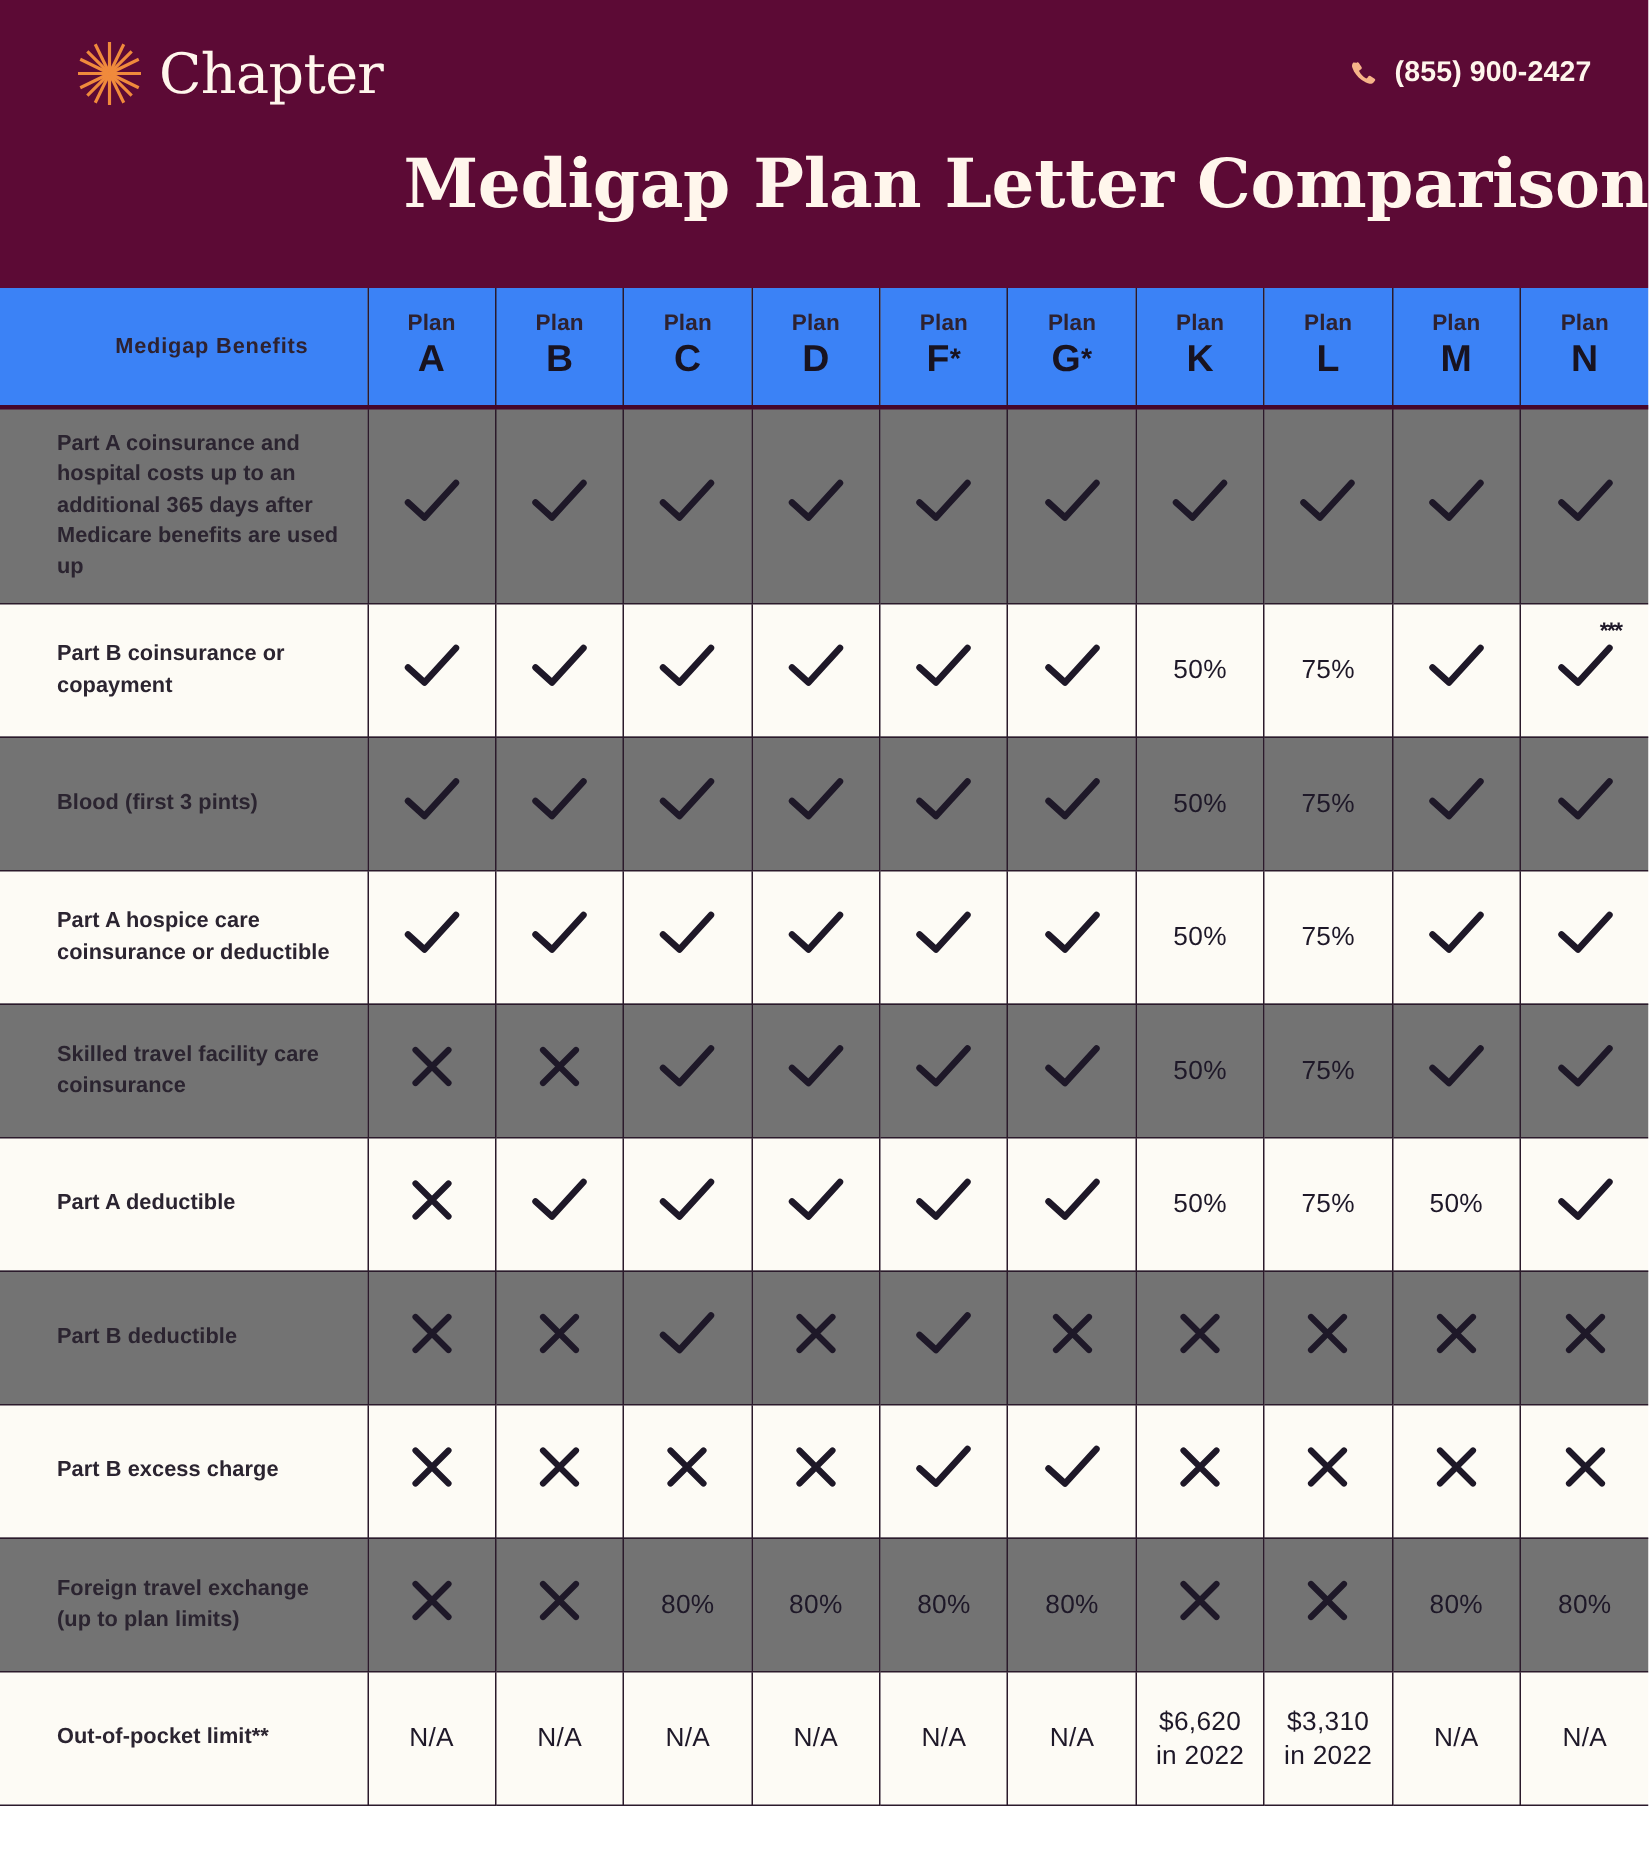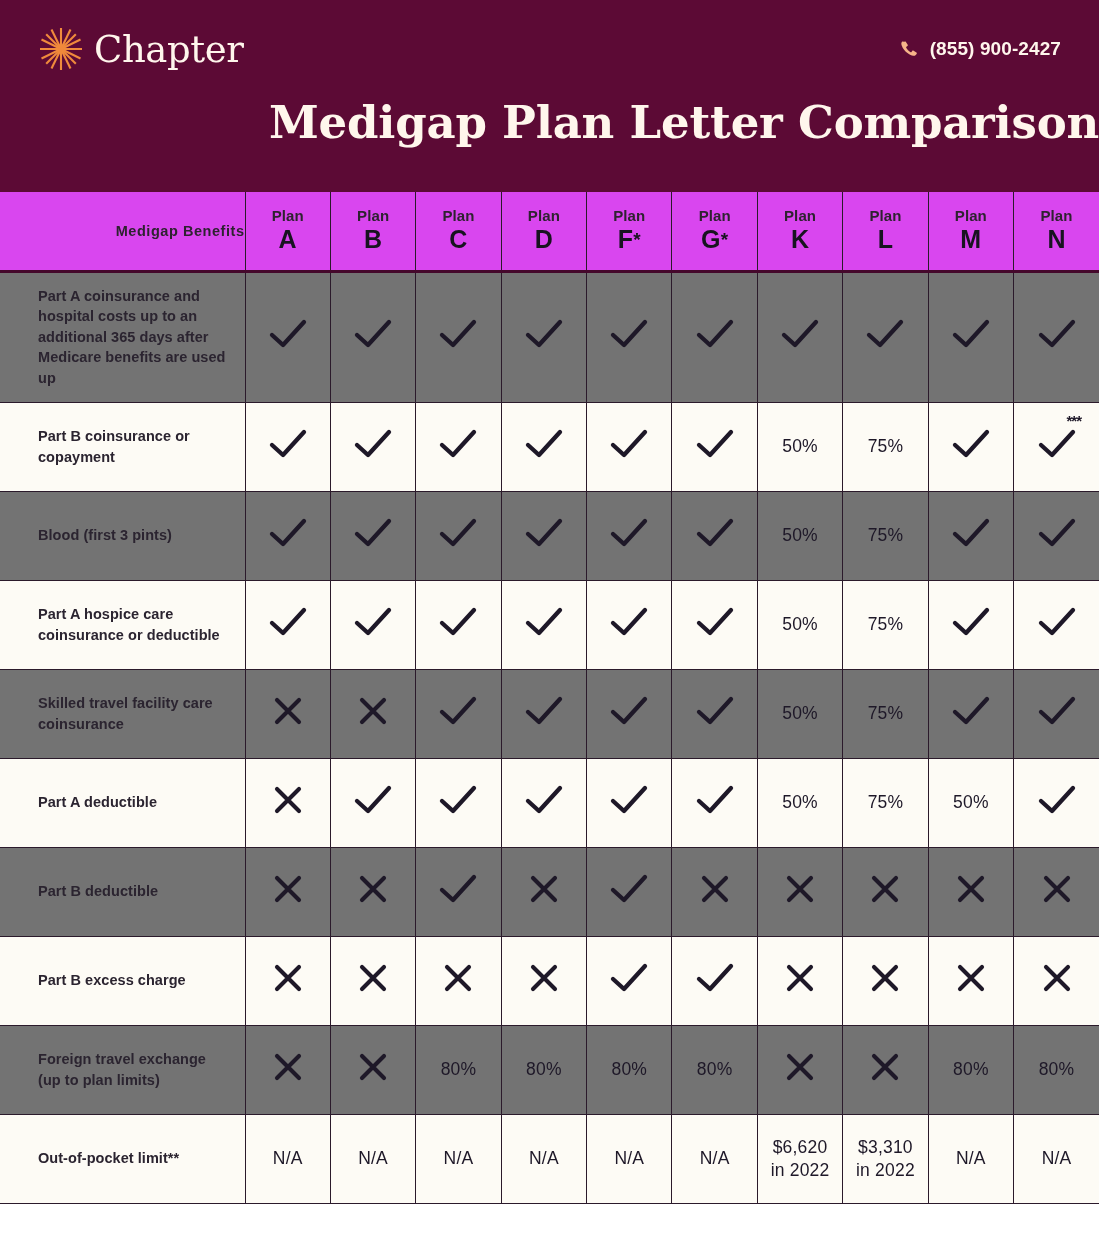--- a/index.html
+++ b/index.html
@@ -14,21 +14,21 @@
   
   .header-band {
     position: relative;
     width: 1099px;
     height: 192px;
     background: #5C0A35;
     overflow: hidden;
   }
   .brand {
     position: absolute;
-    left: 38px;
+    left: 50px;
     top: 26px;
     display: flex;
     align-items: center;
     gap: 10px;
   }
   .brand-mark { width: 46px; height: 46px; display: block; }
   .brand-name {
     font-family: "DejaVu Serif", serif;
     font-size: 37px;
     font-weight: 400;
@@ -68,27 +68,27 @@
   .comparison-table {
     width: 1099px;
     border-collapse: collapse;
     table-layout: fixed;
   }
   .comparison-table col.benefit-col { width: 245px; }
   .comparison-table col.plan-col { width: 85.4px; }
 
   thead th {
     height: 79px;
-    background: #d946ef;
+    background: #3b82f6;
     border-right: 1px solid #2B1A2B;
     vertical-align: middle;
     padding: 0;
   }
   thead th.benefit-head {
-    text-align: right;
+    text-align: center;
     padding-left: 38px;
     font-size: 14.5px;
     font-weight: 700;
     color: #2E2230;
     letter-spacing: 0.55px;
   }
   thead th.plan-head { text-align: center; }
   thead th:last-child { border-right: none; }
   .plan-word {
     display: block;

